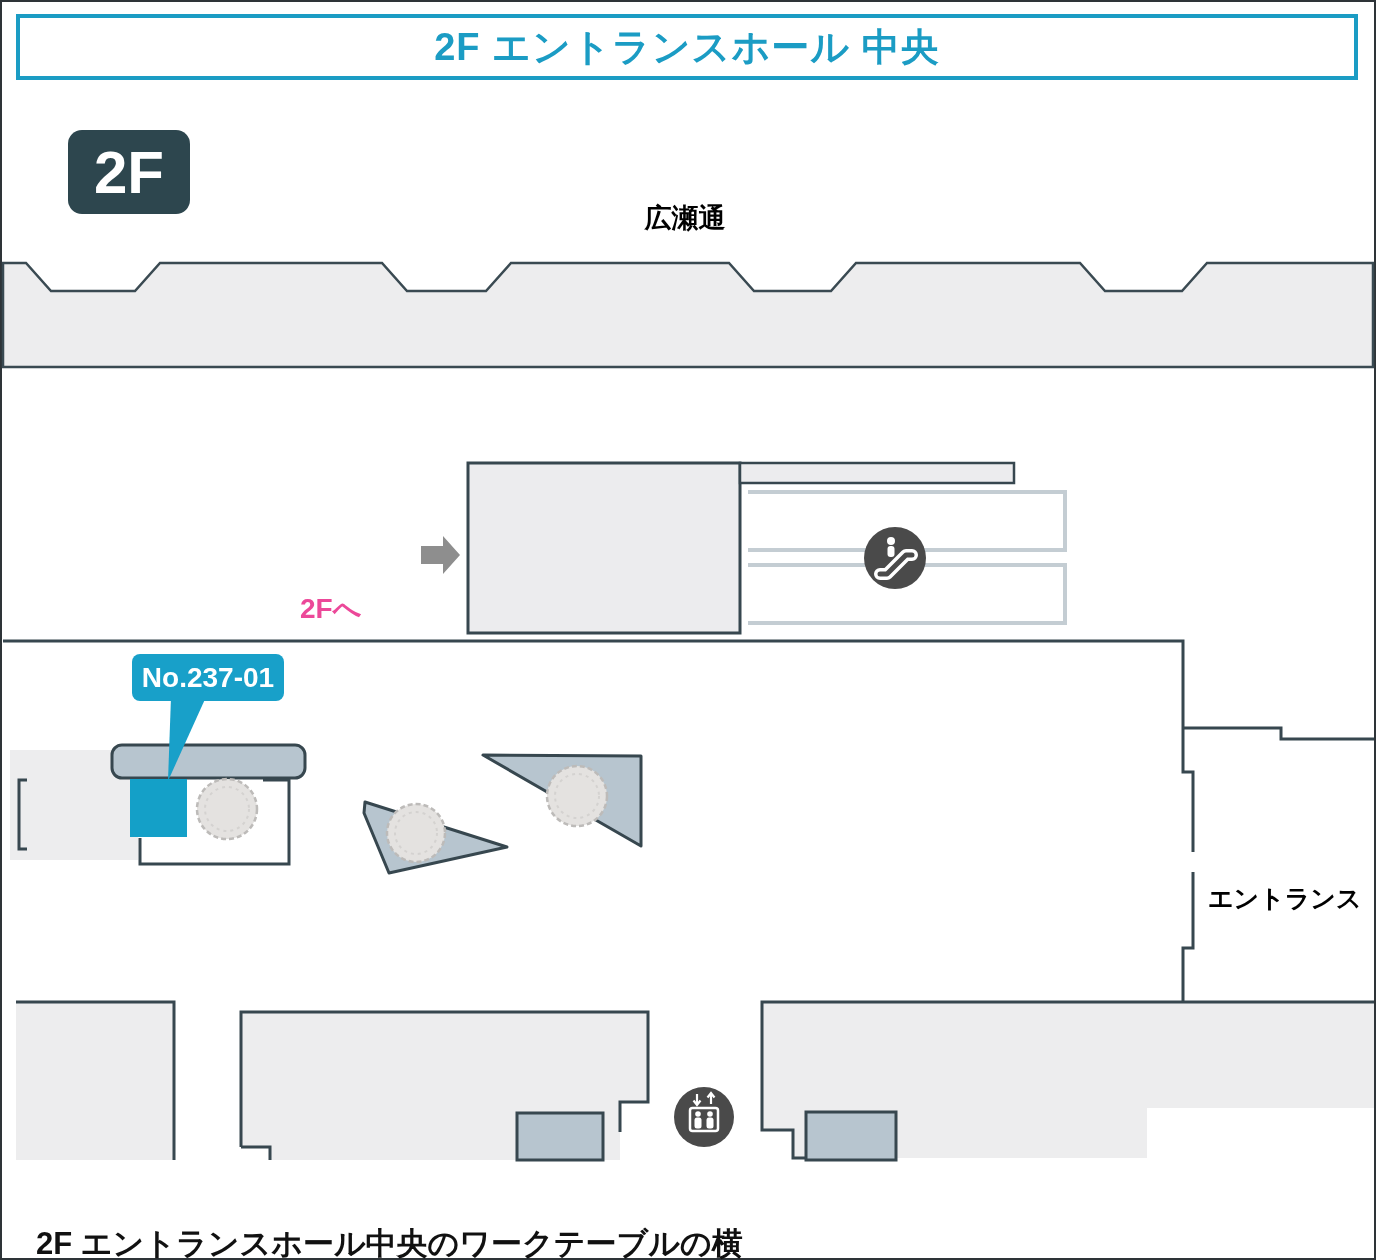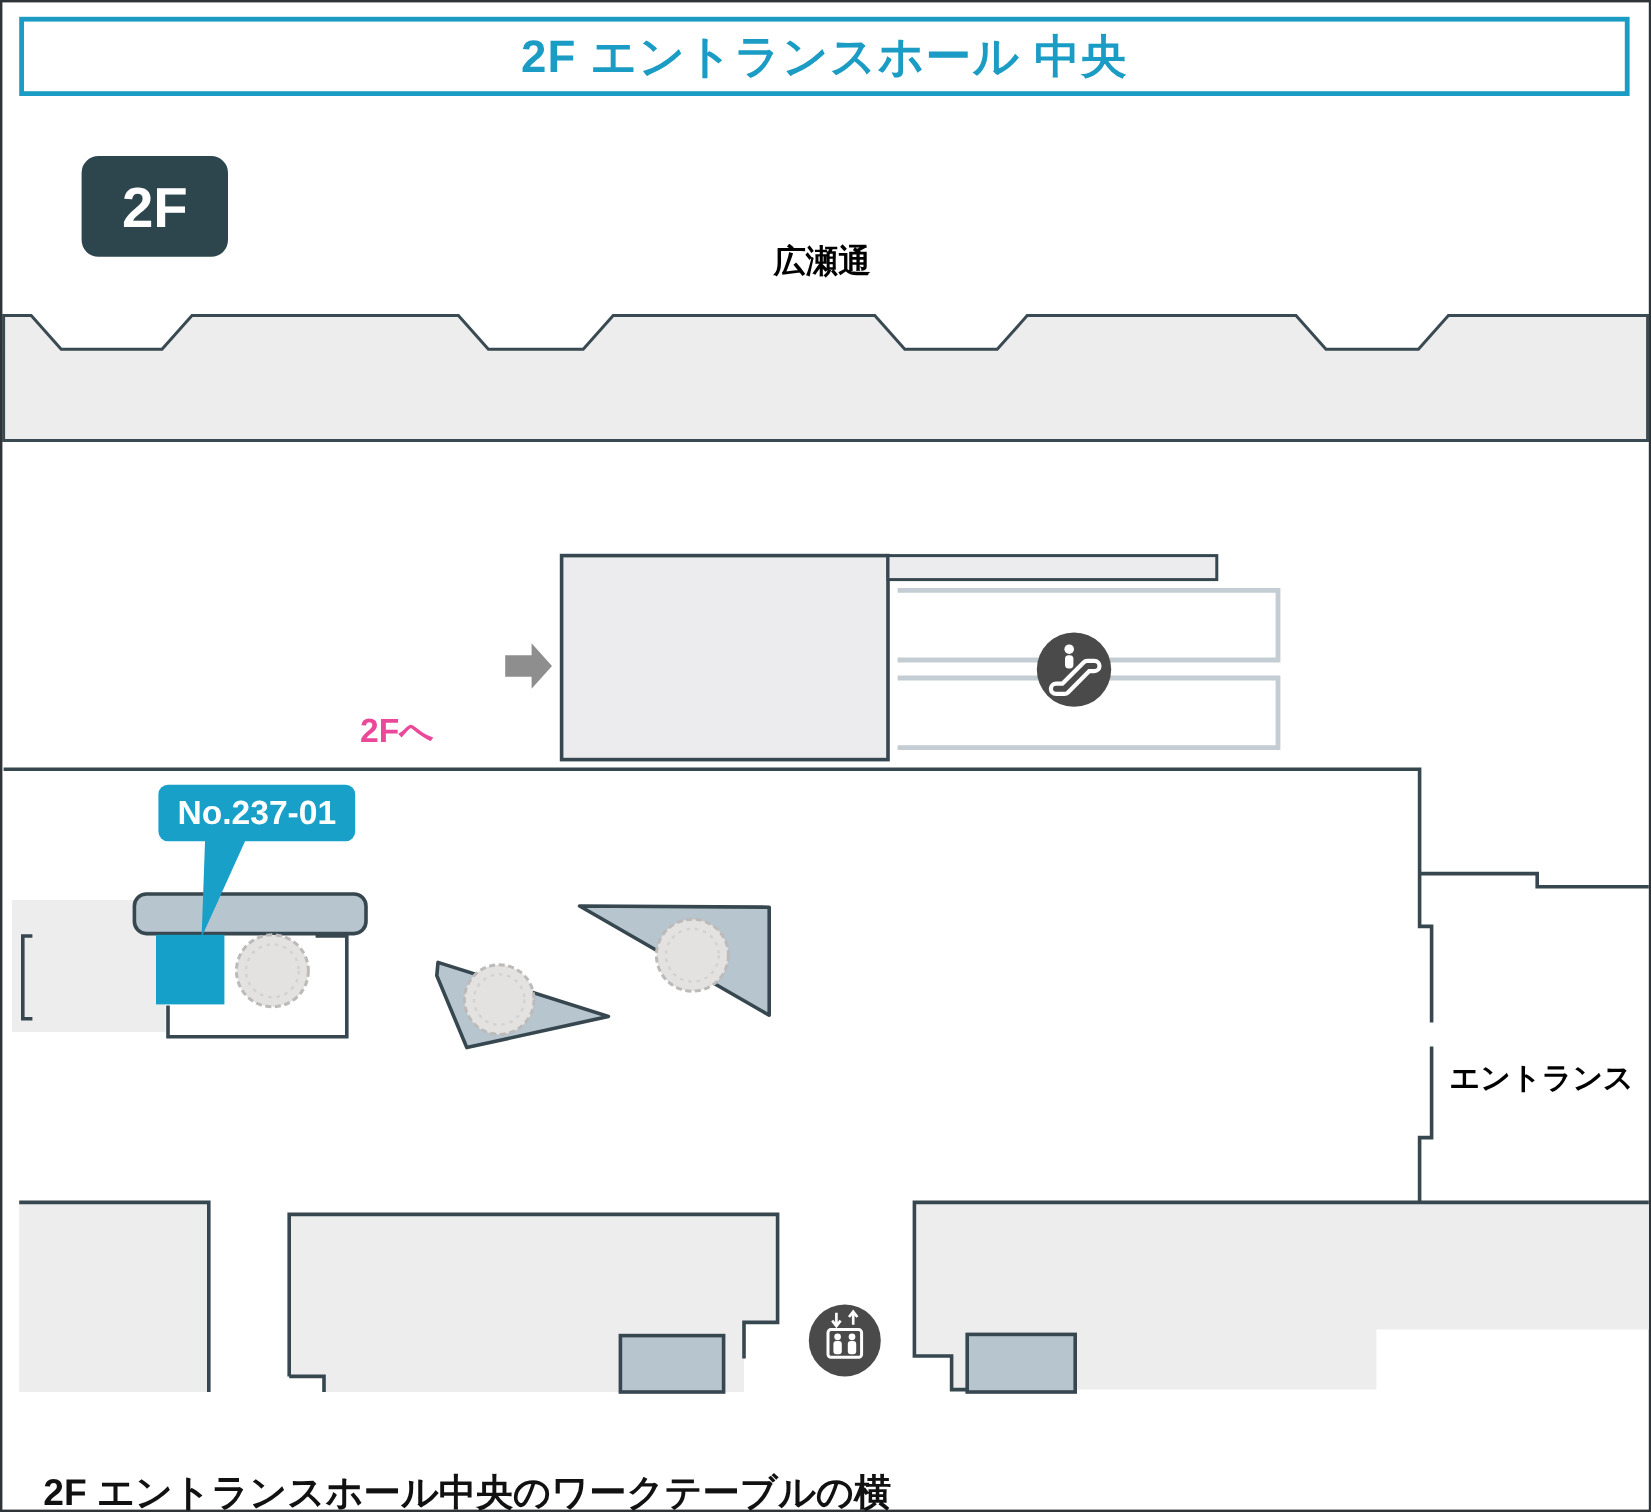--- a/index.html
+++ b/index.html
@@ -5,24 +5,24 @@
   html,body{margin:0;padding:0;background:#fff;}
   body{width:1376px;height:1260px;position:relative;font-family:"Liberation Sans","DejaVu Sans",sans-serif;}
   .page{position:absolute;inset:0;border:2px solid #2e3438;box-sizing:border-box;background:#fff;}
   .abs{position:absolute;box-sizing:border-box;}
   .map-svg{position:absolute;left:0;top:0;z-index:1;}
   .txt{z-index:3;margin-top:37px;}
   .header-box{left:16px;top:14px;width:1342px;height:66px;border:4px solid #1b9cc4;
     display:flex;align-items:center;justify-content:center;z-index:3;}
   .header-box .t{color:#1b9cc4;font-size:38px;font-weight:bold;letter-spacing:1px;}
   .floor-badge{left:68px;top:130px;width:122px;height:84px;background:#2d464e;border-radius:14px;
-    color:#fff;font-size:47px;font-weight:bold;display:flex;align-items:center;justify-content:center;z-index:3;}
+    color:#fff;font-size:60px;font-weight:bold;display:flex;align-items:center;justify-content:center;z-index:3;}
   .street-label{left:600px;top:163px;width:170px;text-align:center;font-size:27px;font-weight:600;color:#000;}
   .dir-label{left:300px;top:553px;width:112px;font-size:28px;font-weight:600;color:#ec4899;}
-  .spot-bubble{left:132px;top:654px;width:164px;height:47px;background:#18a0c9;border-radius:8px;
+  .spot-bubble{left:132px;top:654px;width:152px;height:47px;background:#18a0c9;border-radius:8px;
     color:#fff;font-size:28px;font-weight:bold;display:flex;align-items:center;justify-content:center;z-index:3;}
   .entrance-label{left:1208px;top:845px;width:160px;font-size:25px;font-weight:600;color:#000;}
   .caption{left:36px;top:1186px;width:1200px;font-size:31px;font-weight:bold;color:#111;}
 </style>
 </head>
 <body>
 
 <div class="page"></div>
 
 <svg class="map-svg" width="1376" height="1260" viewBox="0 0 1376 1260">

